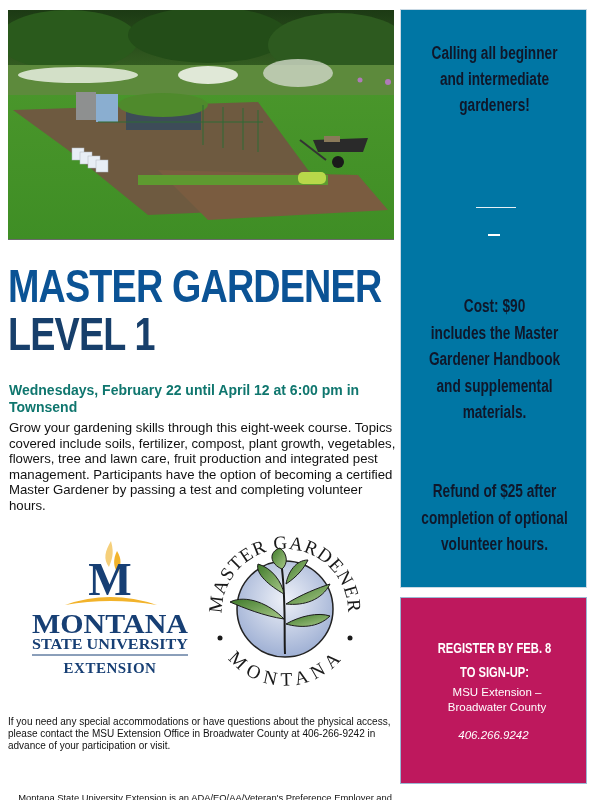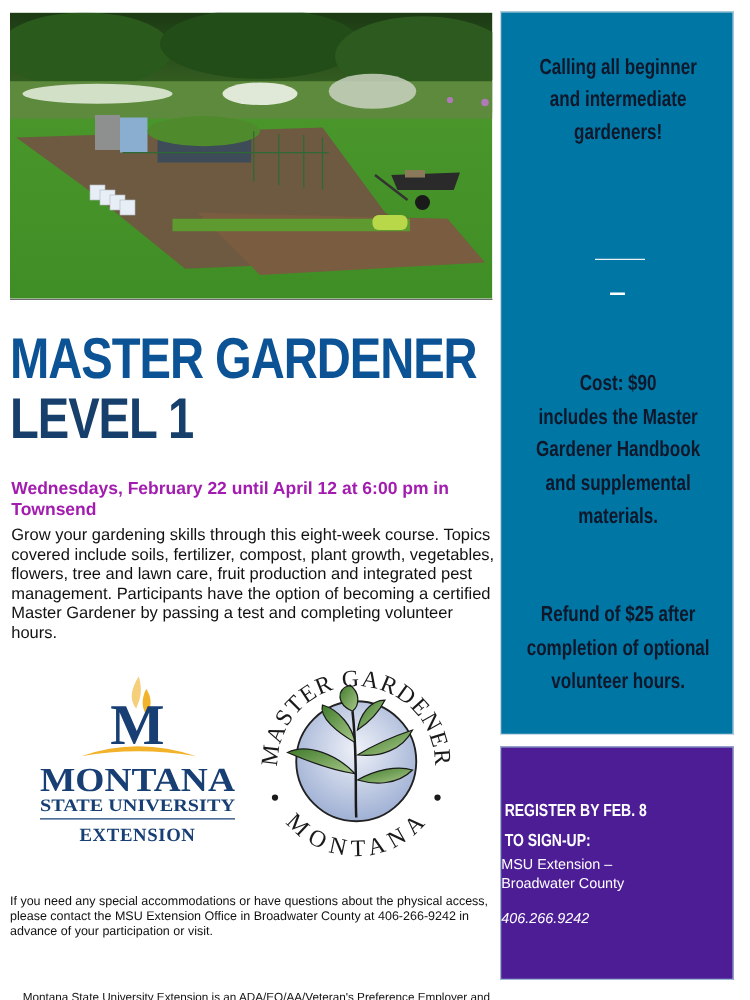--- a/index.html
+++ b/index.html
@@ -15,21 +15,21 @@
   .title {
     position: absolute; left: 8px; top: 262px; width: 390px;
     font-family: "Liberation Sans", sans-serif; font-weight: bold;
     font-size: 46px; line-height: 48px; letter-spacing: -1px;
     transform: scaleX(0.82); transform-origin: left top; white-space: nowrap;
   }
   .title .l1 { color: #0b5395; display: block; }
   .title .l2 { color: #173f6b; display: block; }
   .date {
     position: absolute; left: 9px; top: 382px; width: 388px;
-    color: #a21caf; font-weight: bold; font-size: 14px; line-height: 17px;
+    color: #0f766e; font-weight: bold; font-size: 14px; line-height: 17px;
   }
   .desc {
     position: absolute; left: 9px; top: 420px; width: 392px;
     color: #111; font-size: 13.2px; line-height: 15.6px;
   }
   .msu-logo { position: absolute; left: 25px; top: 533px; width: 170px; height: 150px; }
   .mg-logo { position: absolute; left: 200px; top: 524px; width: 170px; height: 170px; }
   .access {
     position: absolute; left: 8px; top: 716px; width: 384px; 
     font-size: 10px; line-height: 12px; color: #111;
@@ -57,22 +57,22 @@
   .cost {
     position: absolute; left: -20px; width: 227px; top: 283px;
     font-size: 17.5px; line-height: 26.5px;
   }
   .refund {
     position: absolute; left: -20px; width: 227px; top: 468px;
     font-size: 17.5px; line-height: 26.5px;
   }
   .panel-blue {
     position: absolute; left: 400px; top: 597px; width: 187px; height: 187px;
-    background: #4c1d95; border: 1px solid #9bb9d4; box-sizing: border-box;
-    color: #fff; 
+    background: #be185d; border: 1px solid #9bb9d4; box-sizing: border-box;
+    color: #fff; text-align: center;
   }
   .reg-head {
     position: absolute; left: -20px; width: 227px; top: 38px;
     font-family: "Liberation Sans", sans-serif; font-weight: bold;
     font-size: 14px; line-height: 24px; transform: scaleX(0.8); transform-origin: center top;
     white-space: nowrap;
   }
   .reg-body {
     position: absolute; left: 0; width: 192px; top: 87px; font-size: 11.5px; line-height: 15px;
   }

